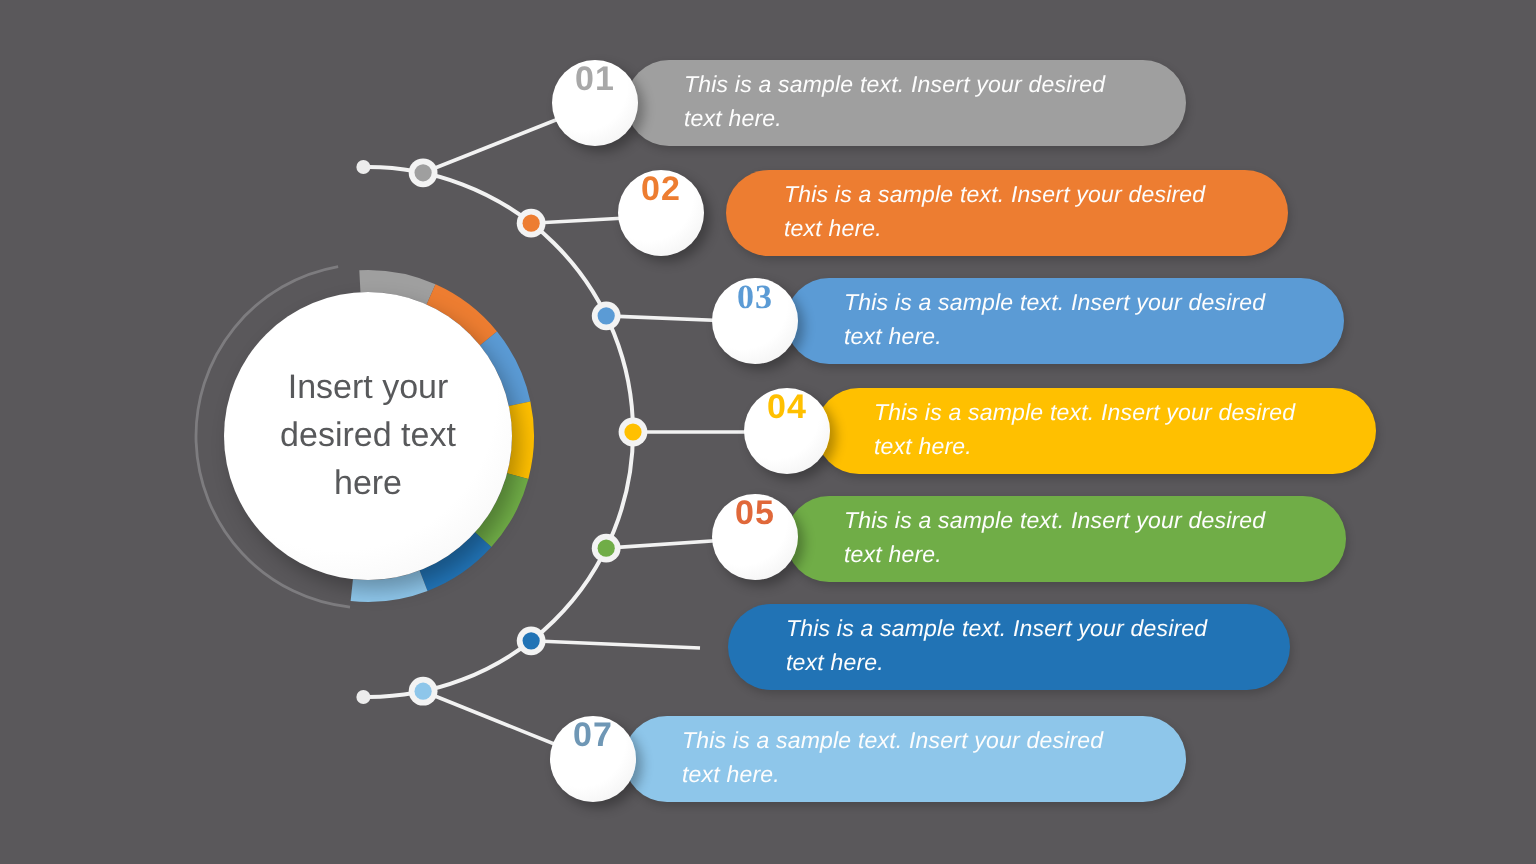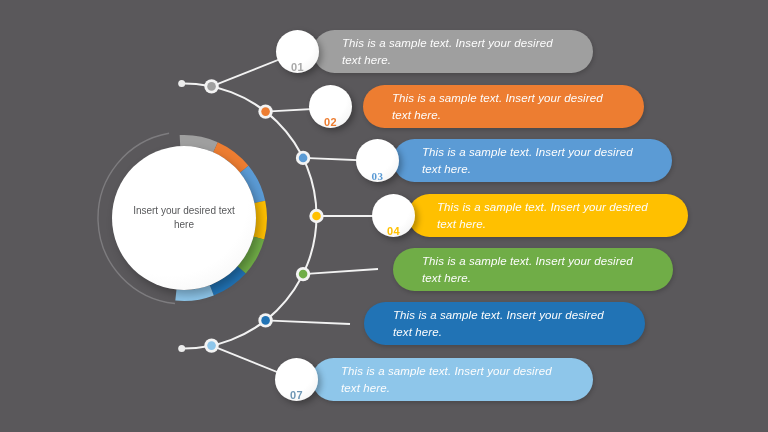--- a/index.html
+++ b/index.html
@@ -17,37 +17,37 @@
   .bar3{top:139px;left:393px;width:279px;}
   .bar4{top:194px;left:408px;width:280px;}
   .bar5{top:248px;left:393px;width:280px;}
   .bar6{top:302px;left:364px;width:281px;}
   .bar7{top:358px;left:312px;width:281px;}
 
   
   .numcircle{position:absolute;width:43px;height:43px;border-radius:50%;z-index:3;
        background:radial-gradient(circle at 35% 30%, #ffffff 55%, #ededed 100%);
        box-shadow:3px 3px 6px rgba(0,0,0,0.30);
-       display:flex;align-items:flex-end;justify-content:center;
-       font-size:11px;font-weight:600;letter-spacing:0.5px;}
+       display:flex;align-items:flex-start;justify-content:center;
+       font-size:17px;font-weight:600;letter-spacing:0.5px;}
   .nc1{left:276px;top:30px;}
   .nc2{left:309px;top:85px;}
   .nc3{left:356px;top:139px;font-family:Liberation Serif, serif;}
   .nc4{left:372px;top:194px;}
   .nc5{left:356px;top:247px;}
   .nc6{left:328px;top:302px;}
   .nc7{left:275px;top:358px;}
 
   
   .center-circle{position:absolute;left:112px;top:146px;width:144px;height:144px;
        border-radius:50%;z-index:3;
        background:radial-gradient(circle at 40% 35%, #ffffff 62%, #f1f1f1 100%);
        box-shadow:4px 5px 10px rgba(0,0,0,0.28);
        display:flex;align-items:center;justify-content:center;text-align:center;}
-  .center-text{width:122px;font-size:10px;line-height:1.42;}
+  .center-text{width:122px;font-size:17px;line-height:1.42;}
 </style>
 </head>
 <body style="background: rgb(90, 88, 91);">
 
 <div class="stage">
   <svg id="diagram-svg" width="768" height="432">
       <path d="M 169.066256720644 133.3065332409501 A 86 86 0 0 0 175.01055215898182 303.5288830016715" fill="none" stroke="#8a888b" stroke-width="1.4" opacity="0.75"></path>
       <path d="M 179.94396339117188 140.60621105652052 A 77.5 77.5 0 0 1 215.5220898383745 147.20022703269842" fill="none" stroke="#9f9f9f" stroke-width="11"></path>
       <path d="M 215.5220898383745 147.20022703269842 A 77.5 77.5 0 0 1 244.22881201291523 169.2276696936376" fill="none" stroke="#ed7d31" stroke-width="11"></path>
       <path d="M 244.22881201291523 169.2276696936376 A 77.5 77.5 0 0 1 259.80643905687 201.88684396162364" fill="none" stroke="#5b9bd5" stroke-width="11"></path>
@@ -133,16 +133,19 @@
   </div>
   <div class="numcircle nc2" style="color: rgb(237, 125, 49);">
     <span>02</span>
   </div>
   <div class="numcircle nc3" style="color: rgb(91, 155, 213);">
     <span>03</span>
   </div>
   <div class="numcircle nc4" style="color: rgb(255, 192, 0);">
     <span>04</span>
   </div>
+  <div class="numcircle nc5" style="color: rgb(224, 104, 58);">
+    <span>05</span>
+  </div>
   <div class="numcircle nc7" style="color: rgb(111, 151, 181);">
     <span>07</span>
   </div>
 </div>
 
 </body></html>

